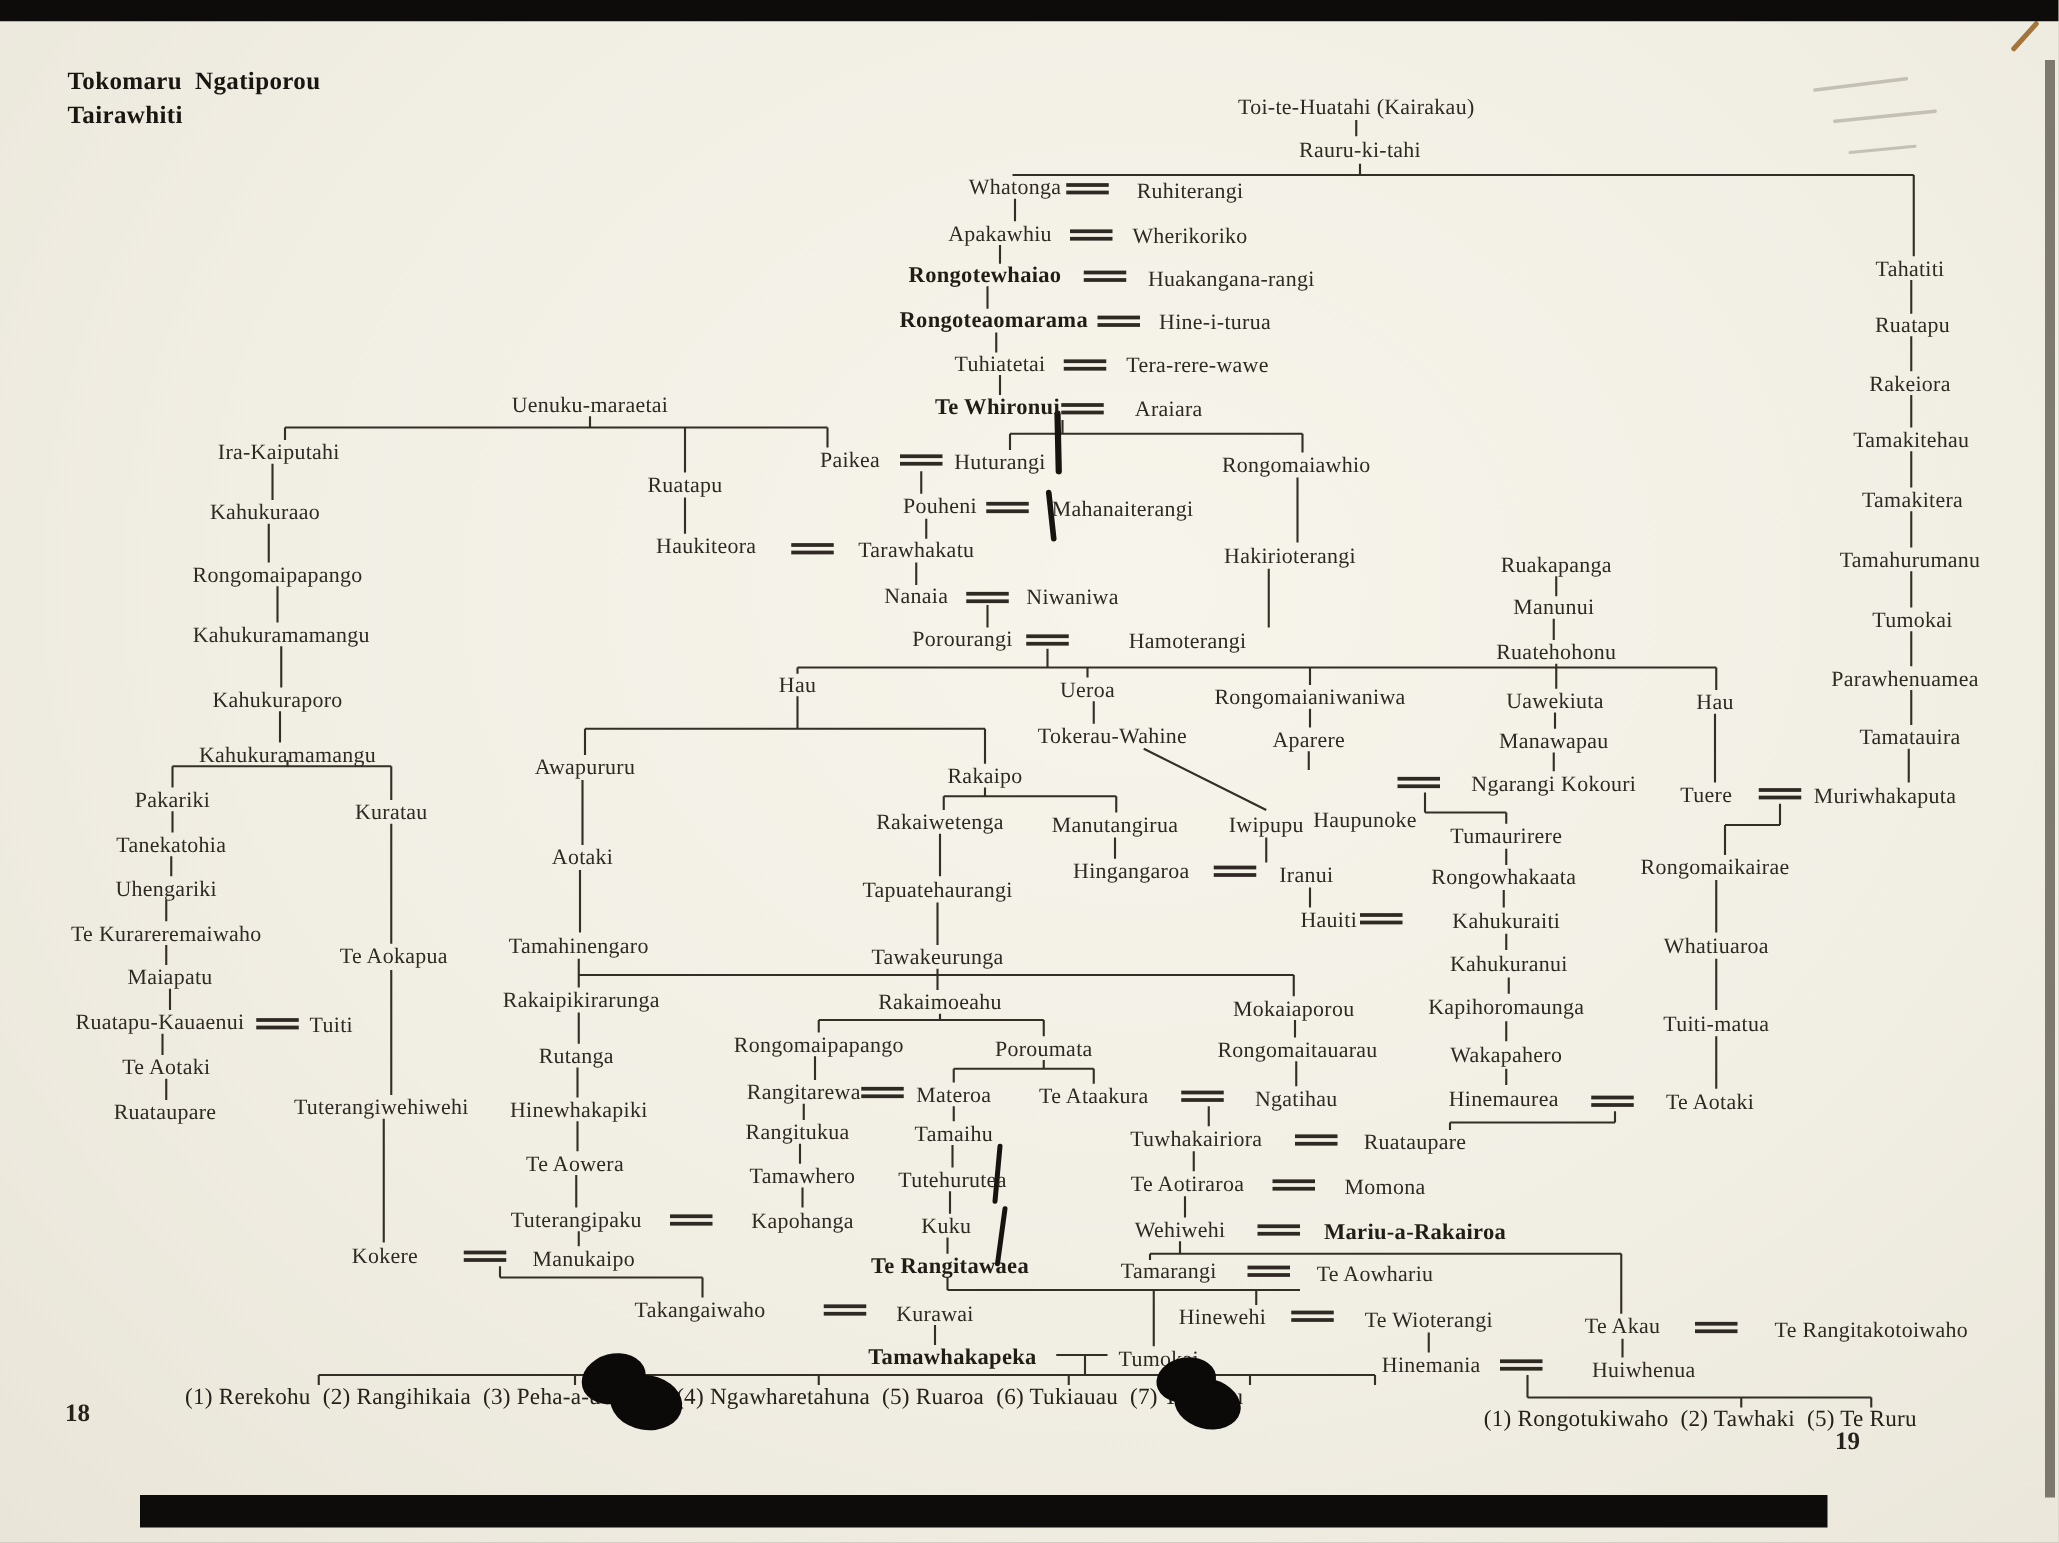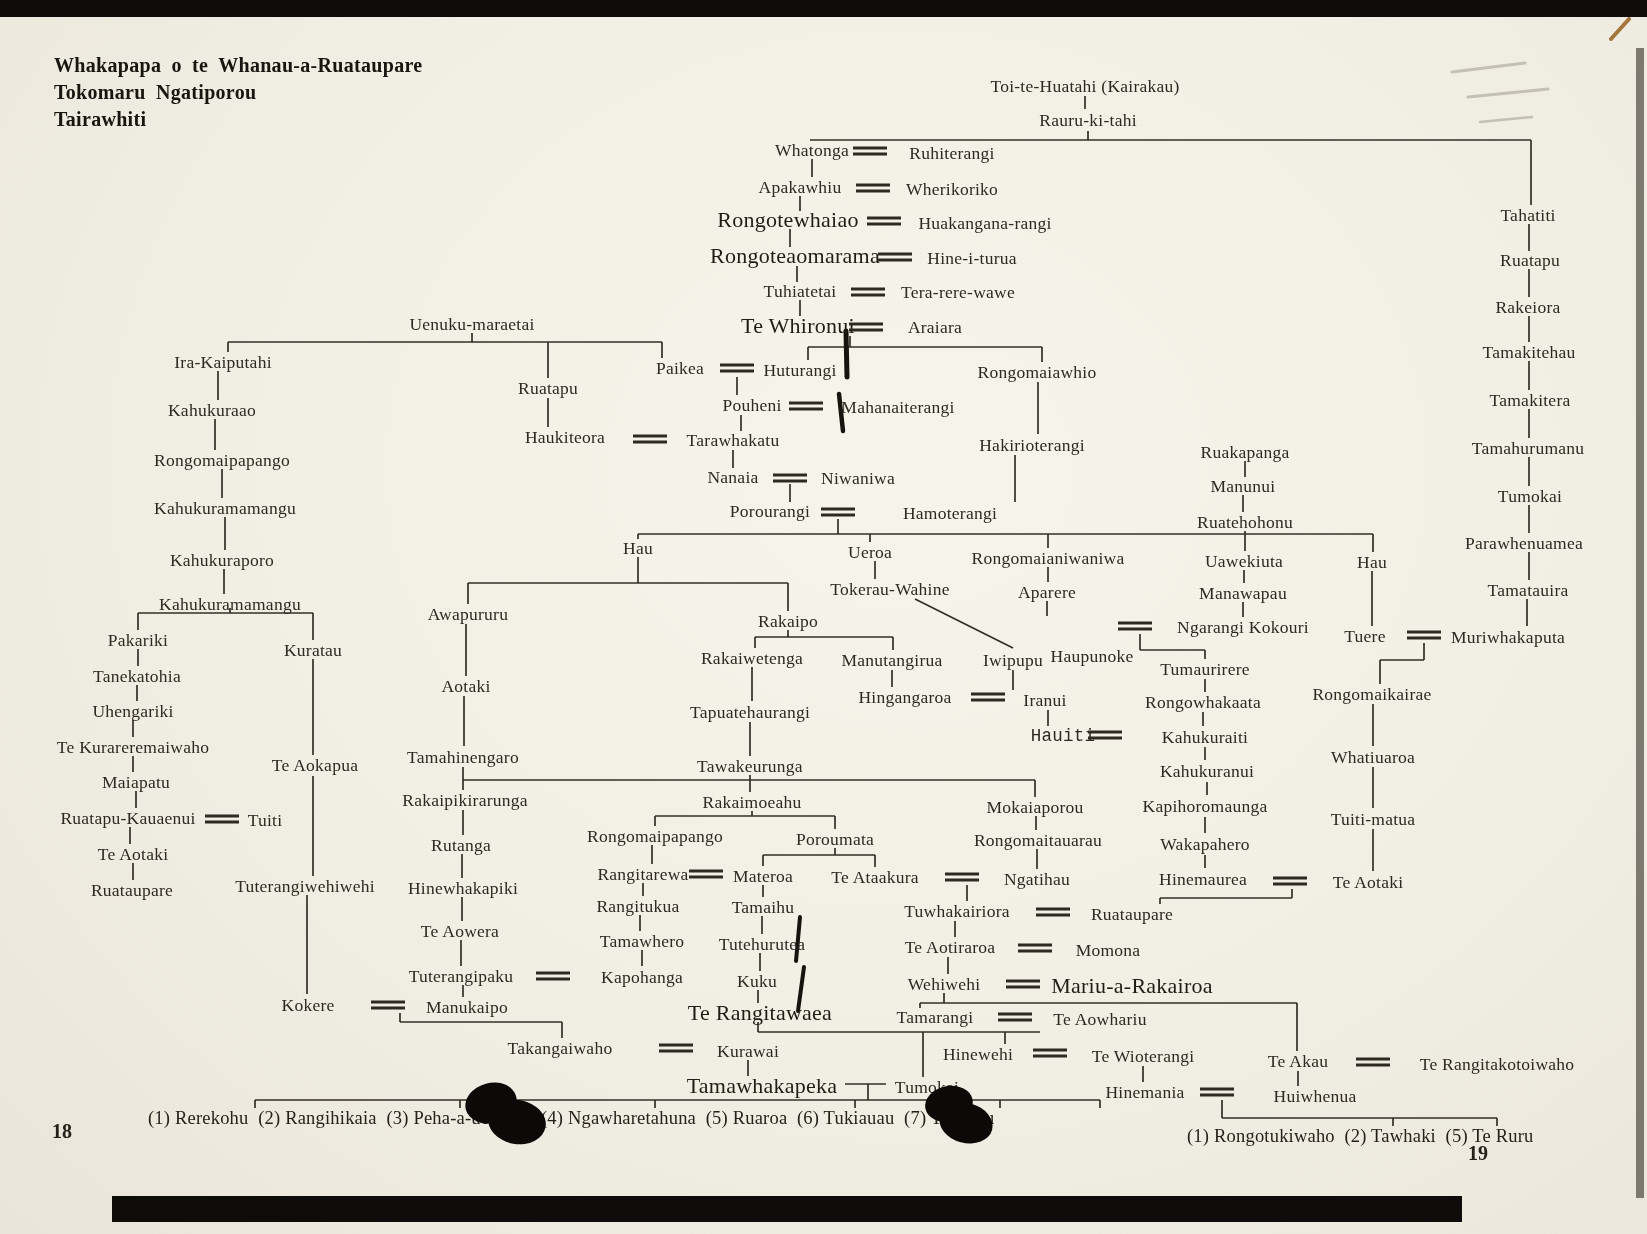--- a/index.html
+++ b/index.html
@@ -1,21 +1,21 @@
 <!DOCTYPE html>
 <html><head>
 <meta charset="utf-8">
 <style>
   html,body{margin:0;padding:0;background:#c9c5bb;}
   #page{position:relative;width:1647px;height:1234px;overflow:hidden;
         background:radial-gradient(ellipse at 55% 38%, #f7f4eb 0%, #f1eee4 55%, #e9e5d8 100%);
         font-family:"Liberation Serif", serif;}
   .node{position:absolute;transform:translate(-50%,-50%);white-space:nowrap;
         font-size:17.5px;color:#2e2a23;letter-spacing:.25px;}
-  .node.b{font-weight:normal;color:#211d16;font-size:22px;}
+  .node.b{font-weight:bold;color:#211d16;font-size:18px;}
   .eq{position:absolute;transform:translate(-50%,-50%);width:34px;height:9px;
       border-top:3px solid #2e2a23;border-bottom:3px solid #2e2a23;box-sizing:border-box;}
   #treelines{position:absolute;left:0;top:0;}
   .hdr{position:absolute;left:54px;top:52px;font-family:"Liberation Serif",serif;
        font-weight:bold;color:#191510;font-size:20px;line-height:27px;word-spacing:5px;letter-spacing:.3px;}
   .pgnum{position:absolute;font-size:20px;color:#26221b;font-weight:bold;}
   .footline{position:absolute;white-space:pre;font-size:18.5px;color:#26221b;letter-spacing:.2px;}
   .bar{position:absolute;background:#0d0c0a;}
   .blob{position:absolute;background:#0b0a08;border-radius:50%;}
   .edgestrip{position:absolute;background:#57534a;opacity:.75;}
@@ -188,21 +188,20 @@
       <line x1="839" y1="394" x2="843" y2="431" stroke="#17140f" stroke-width="4.5" stroke-linecap="round"></line>
       <line x1="800" y1="917" x2="796" y2="961" stroke="#17140f" stroke-width="4" stroke-linecap="round"></line>
       <line x1="804" y1="967" x2="798" y2="1011" stroke="#17140f" stroke-width="4" stroke-linecap="round"></line>
       <line x1="1452" y1="72" x2="1525" y2="63" stroke="rgba(125,118,104,0.38)" stroke-width="3" stroke-linecap="round"></line>
       <line x1="1468" y1="97" x2="1548" y2="89" stroke="rgba(125,118,104,0.38)" stroke-width="3" stroke-linecap="round"></line>
       <line x1="1480" y1="122" x2="1532" y2="117" stroke="rgba(125,118,104,0.38)" stroke-width="2.5" stroke-linecap="round"></line>
       <line x1="1611" y1="39" x2="1629" y2="19" stroke="#96601f" stroke-width="4" stroke-linecap="round" opacity="0.85"></line>
     </svg>
 
   <div class="hdr">
-    <div>Whakapapa  o  te  Whanau-a-Ruataupare</div>
     <div>Tokomaru  Ngatiporou</div>
     <div>Tairawhiti</div>
   </div>
 
   <div id="nodes-layer">
       <div class="node" style="left: 1085px; top: 86px;">Toi-te-Huatahi (Kairakau)</div>
       <div class="node" style="left: 1088px; top: 120px;">Rauru-ki-tahi</div>
       <div class="node" style="left: 812px; top: 150px;">Whatonga</div>
       <div class="node" style="left: 952px; top: 153px;">Ruhiterangi</div>
       <div class="node" style="left: 800px; top: 187px;">Apakawhiu</div>
@@ -264,21 +263,21 @@
       <div class="node" style="left: 1013px; top: 660px;">Iwipupu</div>
       <div class="node" style="left: 752px; top: 658px;">Rakaiwetenga</div>
       <div class="node" style="left: 892px; top: 660px;">Manutangirua</div>
       <div class="node" style="left: 1205px; top: 669px;">Tumaurirere</div>
       <div class="node" style="left: 466px; top: 686px;">Aotaki</div>
       <div class="node" style="left: 905px; top: 697px;">Hingangaroa</div>
       <div class="node" style="left: 1045px; top: 700px;">Iranui</div>
       <div class="node" style="left: 1203px; top: 702px;">Rongowhakaata</div>
       <div class="node" style="left: 1372px; top: 694px;">Rongomaikairae</div>
       <div class="node" style="left: 750px; top: 712px;">Tapuatehaurangi</div>
-      <div class="node" style="left: 1063px; top: 736px; font-family: Liberation Mono, monospace;">Hauiti</div>
+      <div class="node" style="left: 1063px; top: 736px;">Hauiti</div>
       <div class="node" style="left: 1205px; top: 737px;">Kahukuraiti</div>
       <div class="node" style="left: 463px; top: 757px;">Tamahinengaro</div>
       <div class="node" style="left: 315px; top: 765px;">Te Aokapua</div>
       <div class="node" style="left: 750px; top: 766px;">Tawakeurunga</div>
       <div class="node" style="left: 1373px; top: 757px;">Whatiuaroa</div>
       <div class="node" style="left: 1207px; top: 771px;">Kahukuranui</div>
       <div class="node" style="left: 465px; top: 800px;">Rakaipikirarunga</div>
       <div class="node" style="left: 752px; top: 802px;">Rakaimoeahu</div>
       <div class="node" style="left: 1035px; top: 807px;">Mokaiaporou</div>
       <div class="node" style="left: 1205px; top: 806px;">Kapihoromaunga</div>

